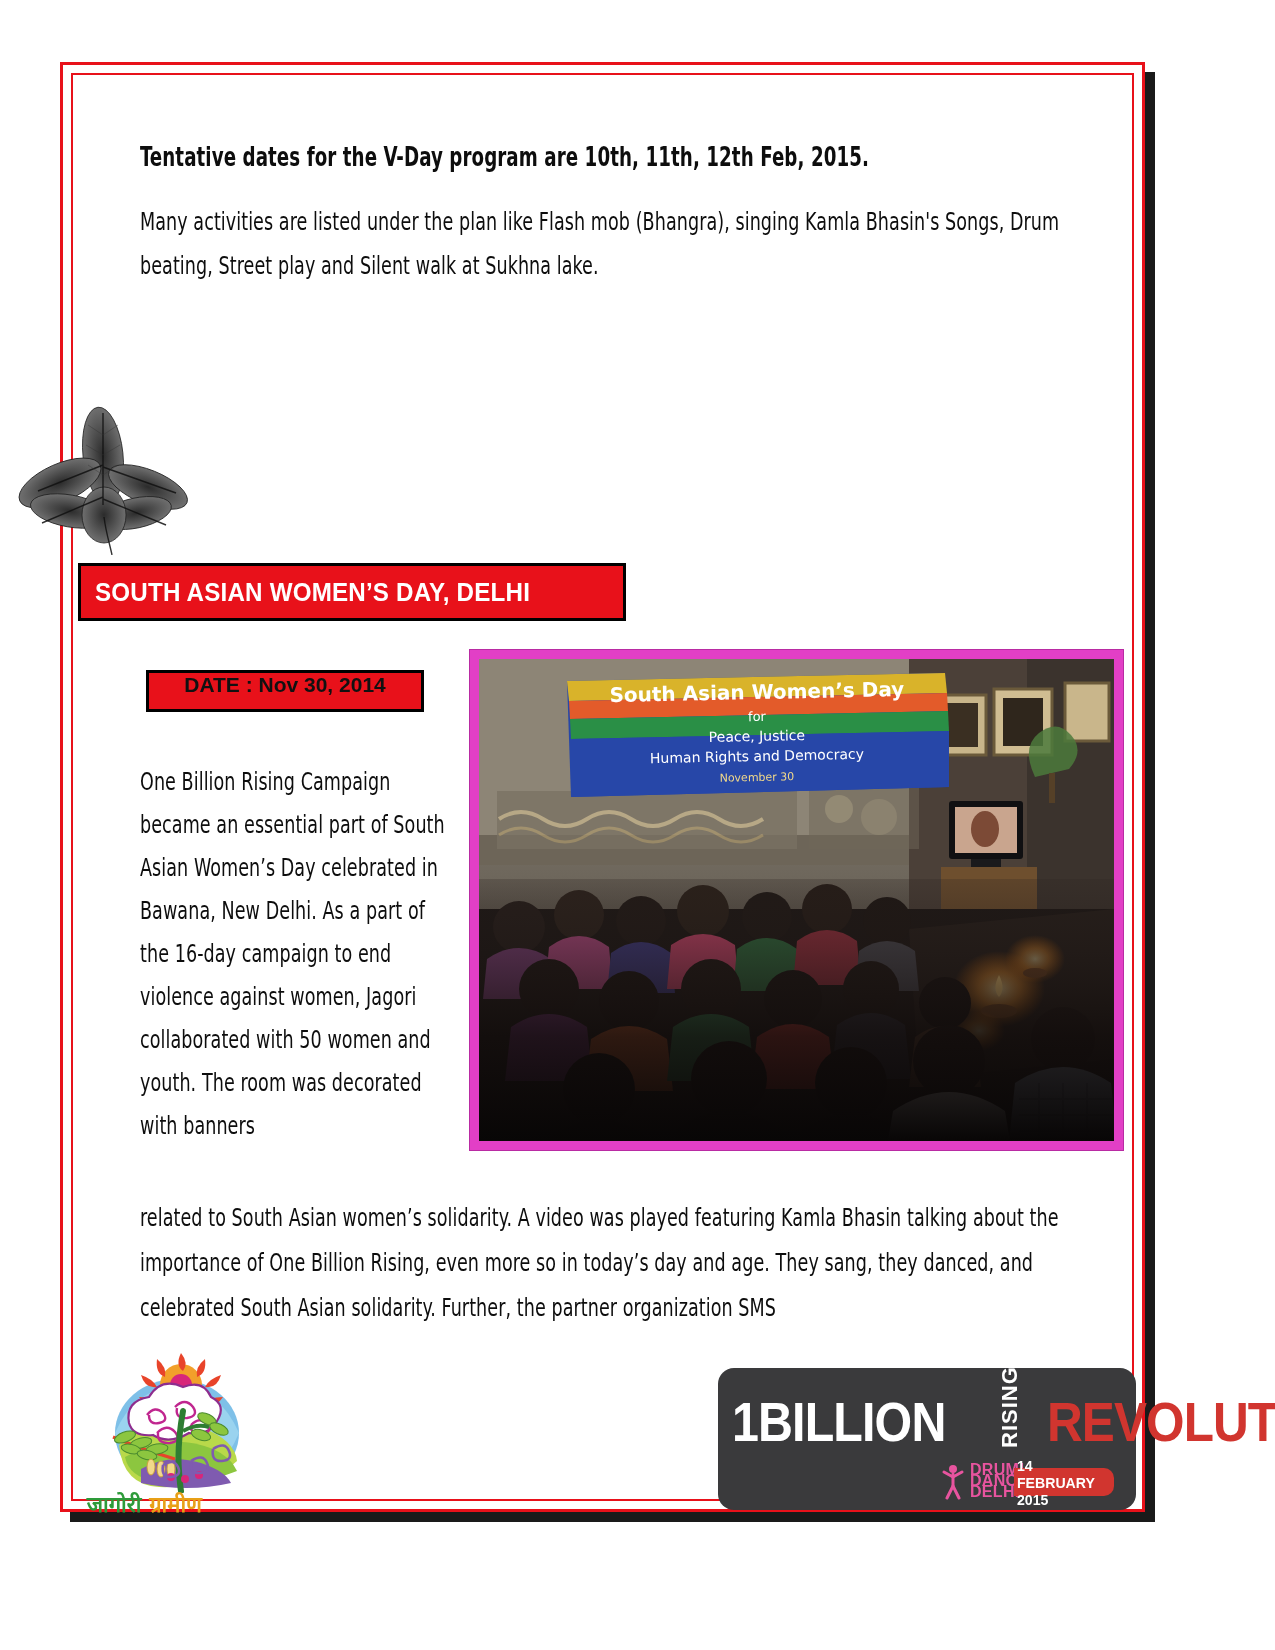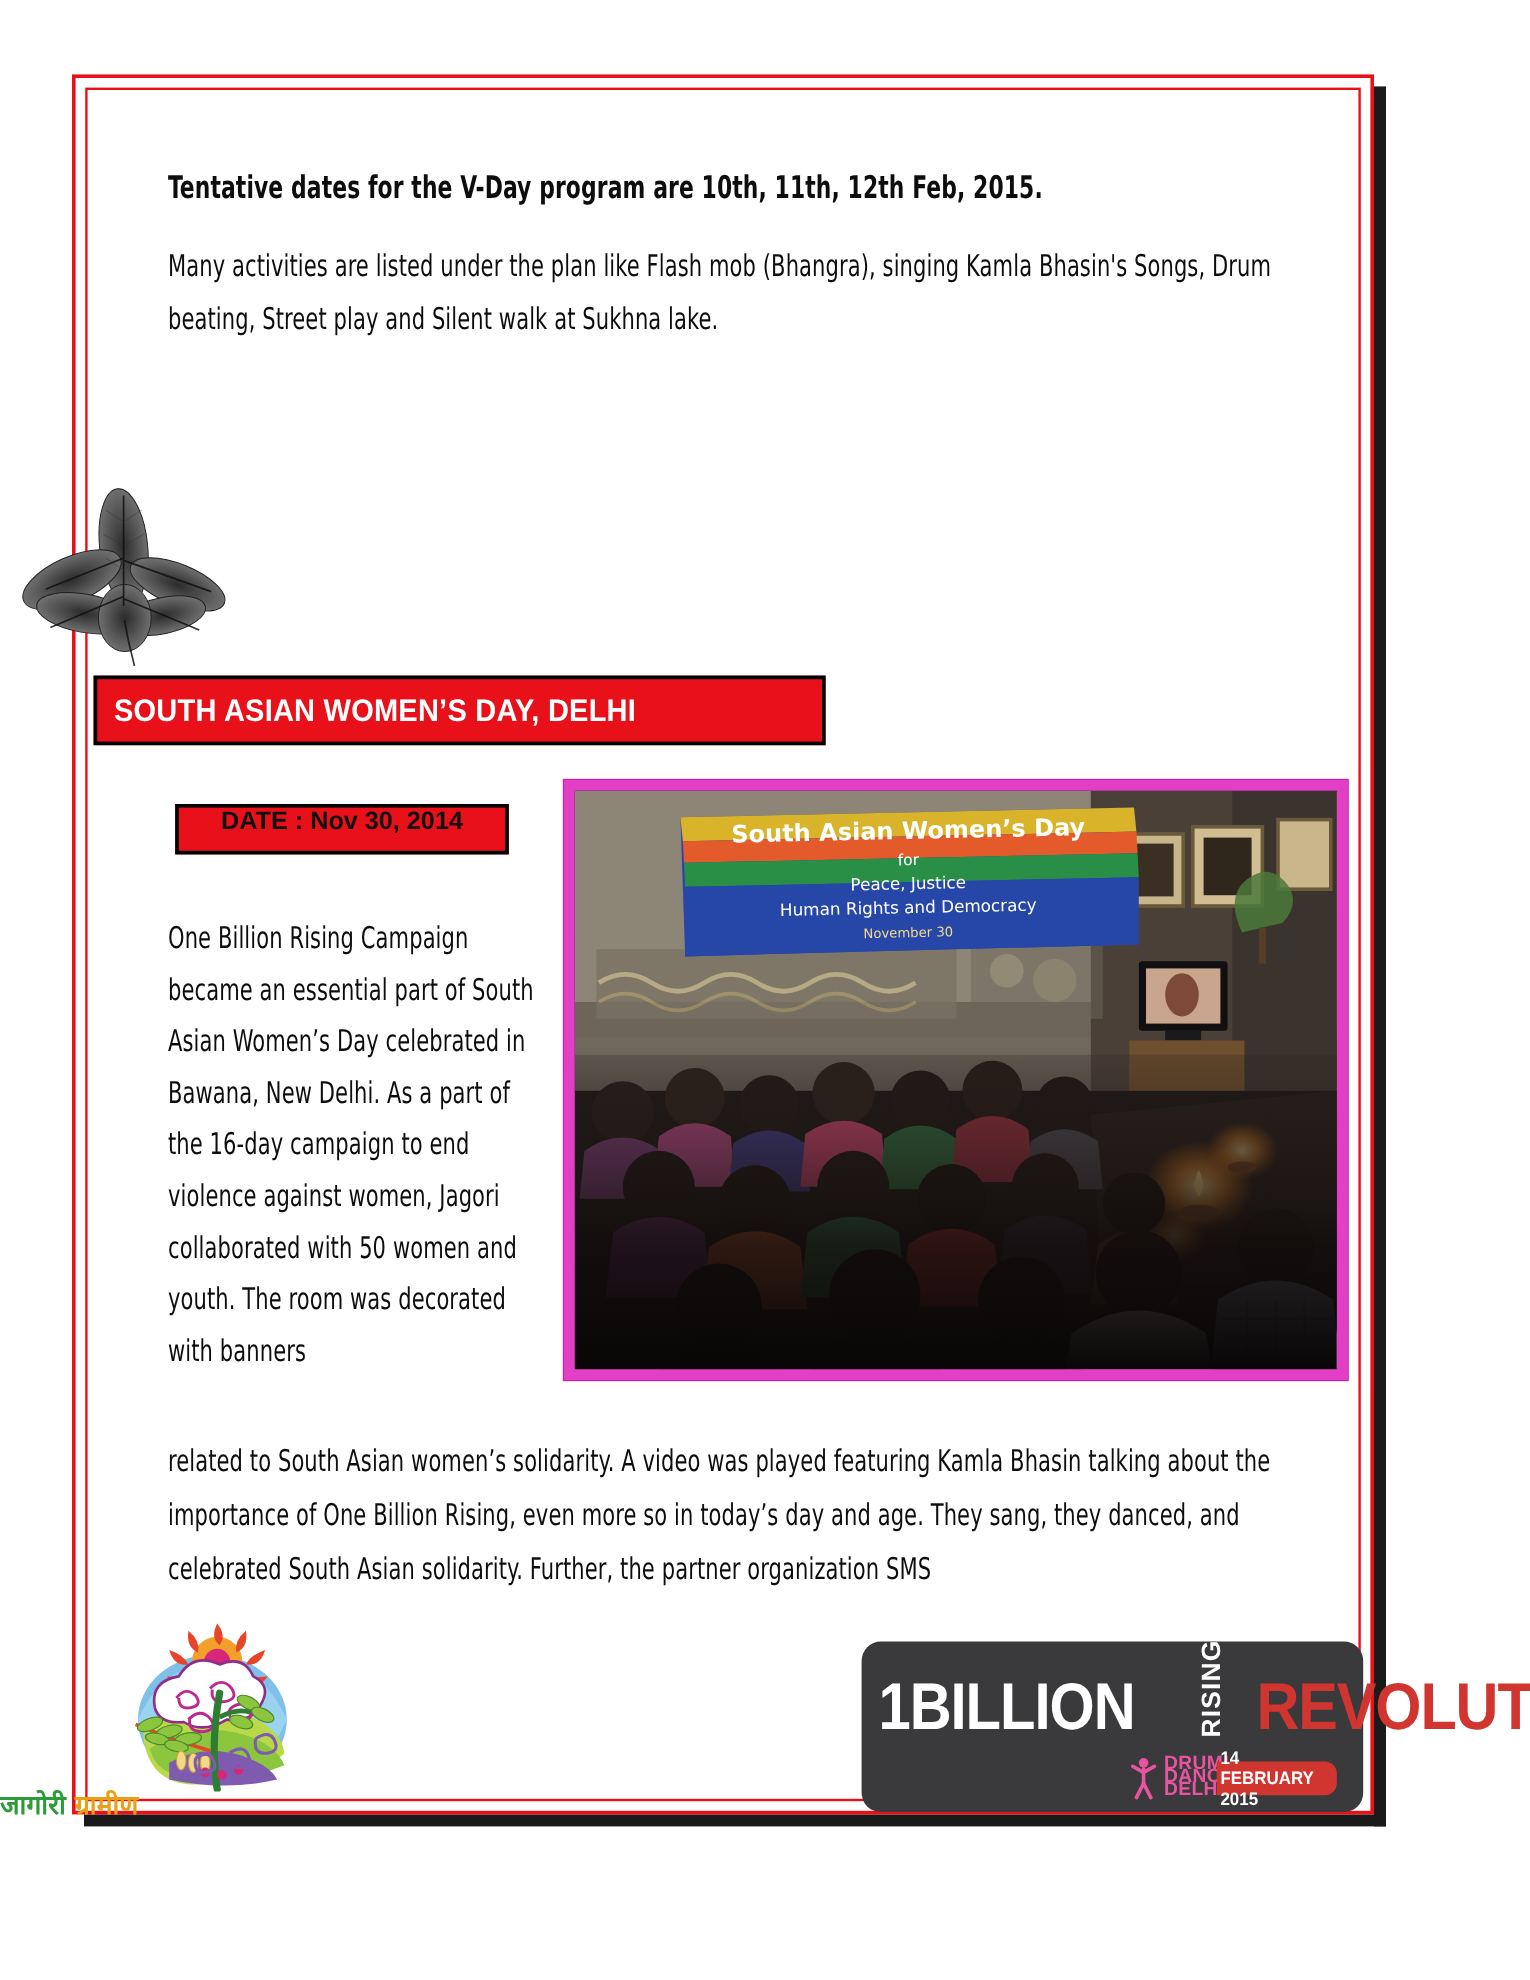--- a/index.html
+++ b/index.html
@@ -51,21 +51,21 @@
     width:1180px;
   }
 
   
   #leaf-graphic{
     position:absolute;left:8px;top:405px;width:215px;height:150px;
   }
 
   
   #section-banner{
-    position:absolute;left:78px;top:563px;width:610px;height:58px;
+    position:absolute;left:78px;top:563px;width:548px;height:58px;
     background:#e8111a;border:3px solid #000000;box-sizing:border-box;
     display:flex;align-items:center;
   }
   #section-banner-title{
     color:#ffffff;font-size:26px;font-weight:bold;letter-spacing:0.2px;
     margin-left:14px;
     font-family:"Liberation Sans Narrow","Liberation Sans",sans-serif;
     transform:scaleX(0.93);transform-origin:left center;
   }
 
@@ -101,21 +101,21 @@
   
   #wrap-text{
     position:absolute;left:140px;top:1170px;width:1230px;
     font-size:25px;line-height:45px;
   }
 
   
   #jagori-logo{position:absolute;left:95px;top:1345px;width:190px;height:185px;}
   #jagori-mark{position:absolute;left:0;top:0;width:165px;height:148px;}
   #jagori-wordmark{
-    position:absolute;left:0px;top:1488px;width:190px;text-align:left;
+    position:absolute;left:12px;top:1488px;width:190px;text-align:right;
     font-size:22px;font-weight:bold;color:#2e9b3a;
     font-family:"DejaVu Sans","Liberation Sans",sans-serif;
   }
   #jagori-wordmark .w2{color:#e8a017;}
 
   #obr-logo{
     position:absolute;left:718px;top:1368px;width:418px;height:142px;
     background:#3a3a3c;border-radius:16px;
   }
   #obr-line1{

